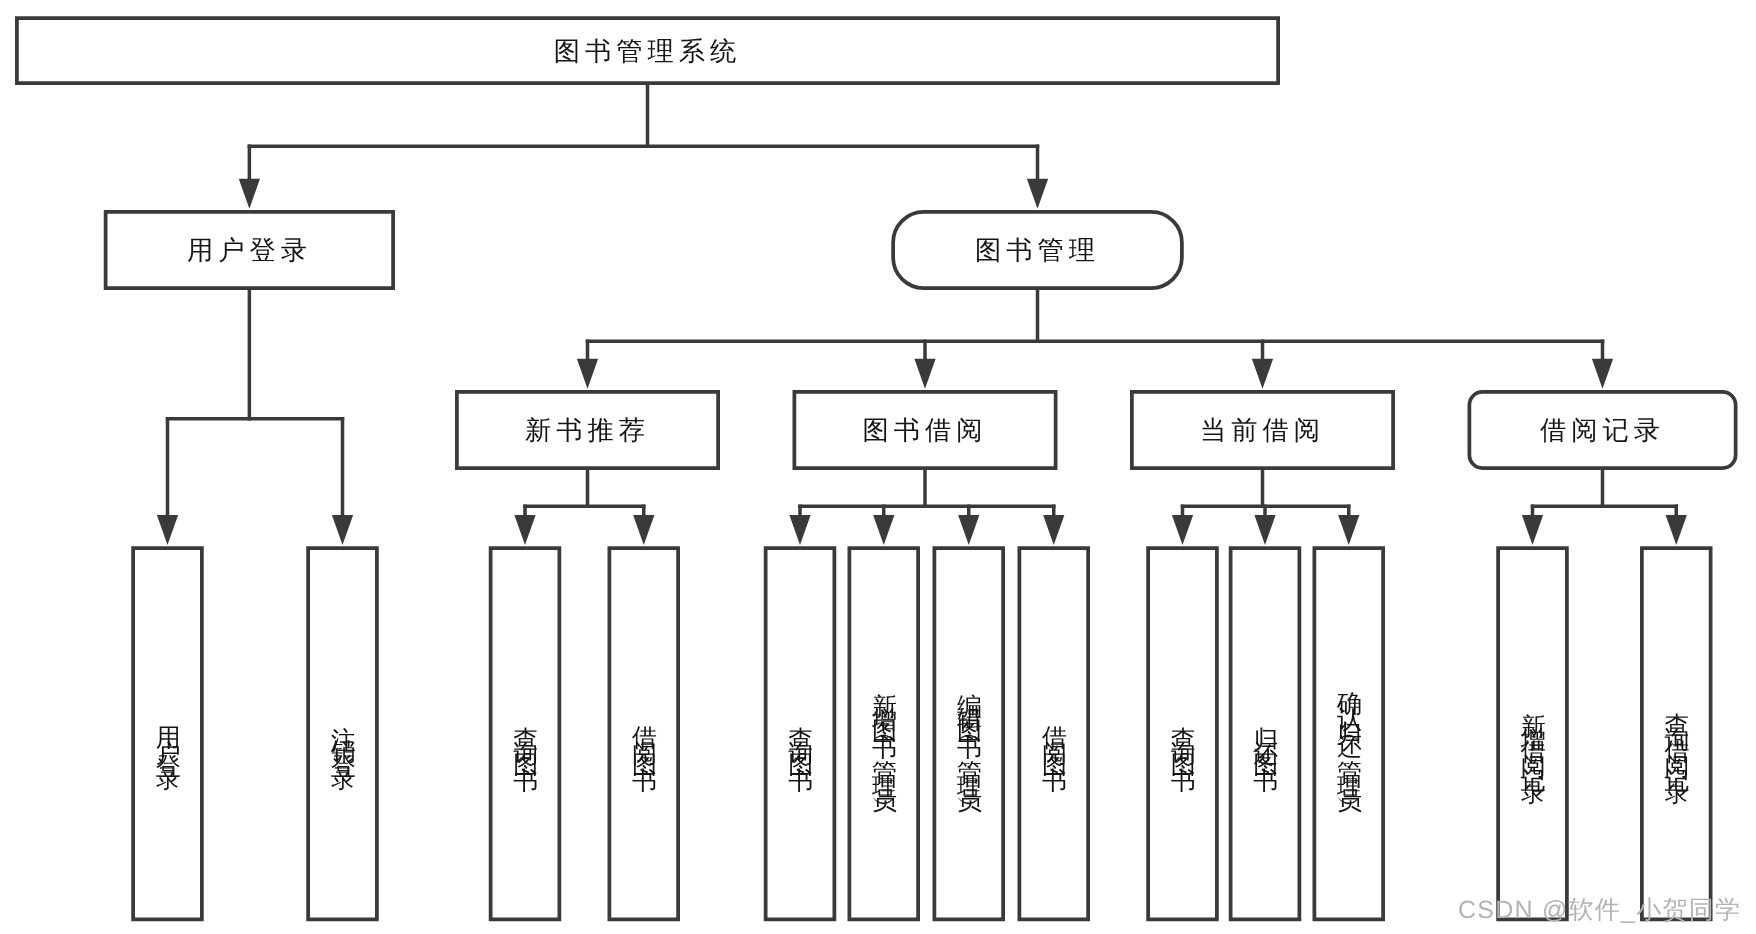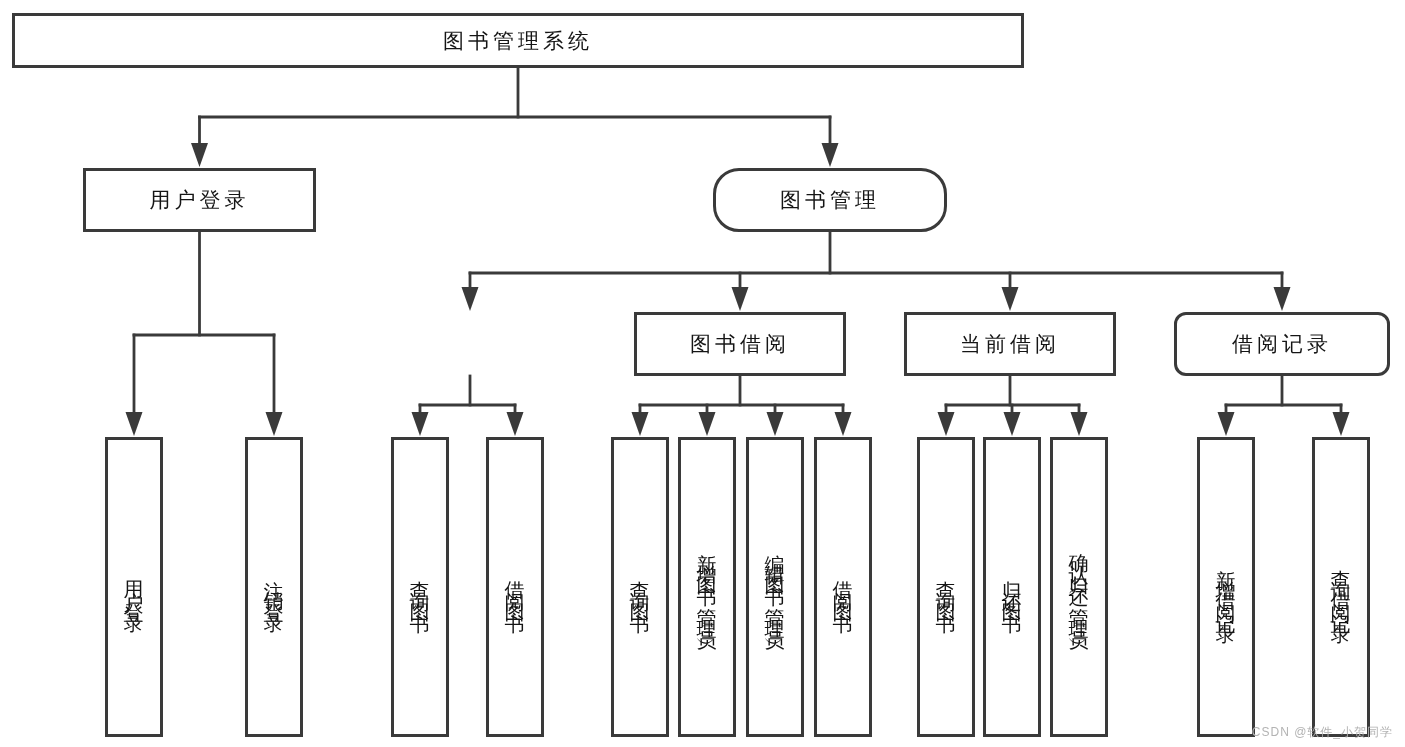--- a/index.html
+++ b/index.html
@@ -41,21 +41,21 @@
     letter-spacing:11px;
     line-height:1;
     white-space:normal;
     padding:4px 0;
   }
   .watermark{
     position:absolute;
     right:12px;
     bottom:6px;
     color:var(--watermark);
-    font-size:12px;
+    font-size:20px;
     letter-spacing:1px;
     z-index:5;
   }
 </style>
 </head>
 <body>
 
 <div class="stage">
 
   <svg id="connectors" class="connectors" viewBox="0 0 1405 747">
@@ -111,20 +111,21 @@
       <polygon points="1217.5,412 1234.5,412 1226,436" fill="#3a3a3a"></polygon>
       <line x1="1341" y1="405" x2="1341" y2="419" stroke="#3a3a3a" stroke-width="2.8" stroke-linecap="square"></line>
       <polygon points="1332.5,412 1349.5,412 1341,436" fill="#3a3a3a"></polygon>
     </svg>
 
   <div class="node" style="left:12px;top:13px;width:1012px;height:55px;">图书管理系统</div>
 
   <div class="node" style="left:83px;top:168px;width:233px;height:64px;">用户登录</div>
   <div class="node" style="left:713px;top:168px;width:234px;height:64px;border-radius:26px;">图书管理</div>
 
+  <div class="node" style="left:364px;top:312px;width:212px;height:64px;">新书推荐</div>
   <div class="node" style="left:634px;top:312px;width:212px;height:64px;">图书借阅</div>
   <div class="node" style="left:904px;top:312px;width:212px;height:64px;">当前借阅</div>
   <div class="node" style="left:1174px;top:312px;width:216px;height:64px;border-radius:12px;">借阅记录</div>
 
   <div class="node v" style="left:105px;top:437px;width:58px;height:300px;">用户登录</div>
   <div class="node v" style="left:245px;top:437px;width:58px;height:300px;">注销登录</div>
 
   <div class="node v" style="left:391px;top:437px;width:58px;height:300px;">查询图书</div>
   <div class="node v" style="left:486px;top:437px;width:58px;height:300px;">借阅图书</div>
 

